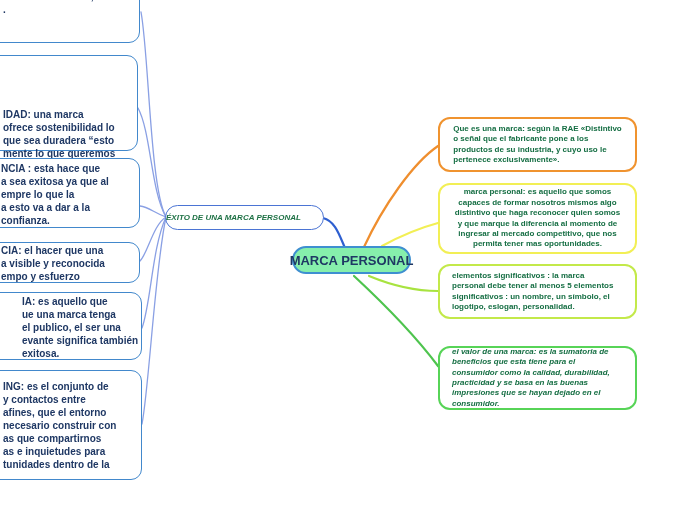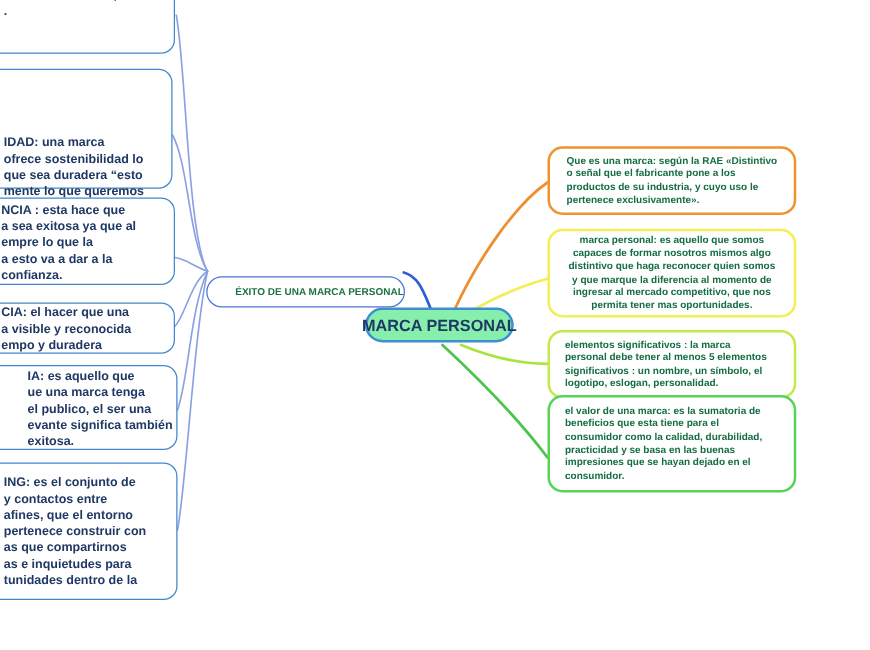--- a/index.html
+++ b/index.html
@@ -40,26 +40,26 @@
   
   .rightnode {
     left:438px; width:199px; border-width:2px; border-radius:12px;
     display:flex; flex-direction:column; justify-content:center;
     padding:0 12px;
   }
   .rightnode .txt { font-size:8px; line-height:10.4px; color:#156e43; }
   #rn1 { top:117px; height:55px; }
   #rn2 { top:183px; height:71px;text-align:center; }
   #rn3 { top:264px; height:55px; }
-  #rn4 { top:316px; height:78px; }
+  #rn4 { top:346px; height:64px;font-style:italic; }
 
   
   #exito {
-    left:165px; top:221px; width:159px; height:25px; border-radius:12.5px;
-    border-color:#4b74d4; display:flex; align-items:center; justify-content:flex-end;
+    left:165px; top:205px; width:159px; height:25px; border-radius:12.5px;
+    border-color:#4b74d4; display:flex; align-items:center; justify-content:flex-start;font-style:italic;
   }
   #exito .txt { font-size:8px; color:#1e7145; white-space:nowrap; }
   #marca {
     left:292px; top:246px; width:119px; height:28px; border-radius:14px;
     border-width:2px; border-color:#3e8fd0; background:#86efac;
     display:flex; align-items:center; justify-content:center;
   }
   #marca .txt { font-size:13px; white-space:nowrap; }
 </style>
 </head>
@@ -99,34 +99,34 @@
   <div class="node leftnode" id="ln3">
     <div class="txt">NCIA : esta hace  que
 a sea exitosa  ya que al
 empre lo que la
 a esto va a dar a la
 confianza.</div>
   </div>
   <div class="node leftnode" id="ln4">
     <div class="txt">CIA: el hacer que una
 a visible y reconocida
-empo y duradera</div>
+empo y esfuerzo</div>
   </div>
   <div class="node leftnode" id="ln5">
     <div class="txt">IA: es aquello que
 ue una marca tenga
 el publico, el ser una
 evante significa también
 exitosa.</div>
   </div>
   <div class="node leftnode" id="ln6">
     <div class="txt">ING: es el conjunto de
 y contactos entre
 afines, que el entorno
-pertenece construir con
+necesario construir con
 as que compartirnos
 as e inquietudes para
 tunidades dentro de la</div>
   </div>
 
   <div class="node" id="exito">
     <div class="txt">ÉXITO DE UNA MARCA PERSONAL</div>
   </div>
   <div class="node" id="marca">
     <div class="txt">MARCA PERSONAL</div>

